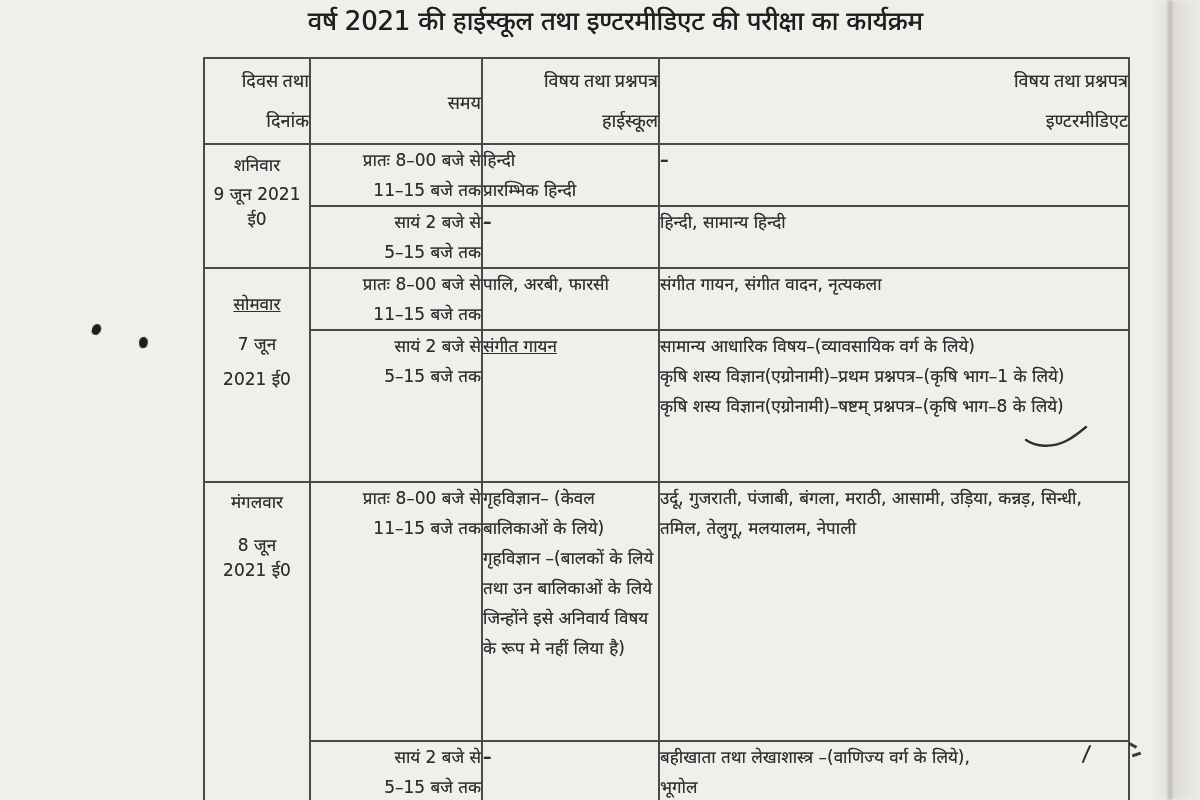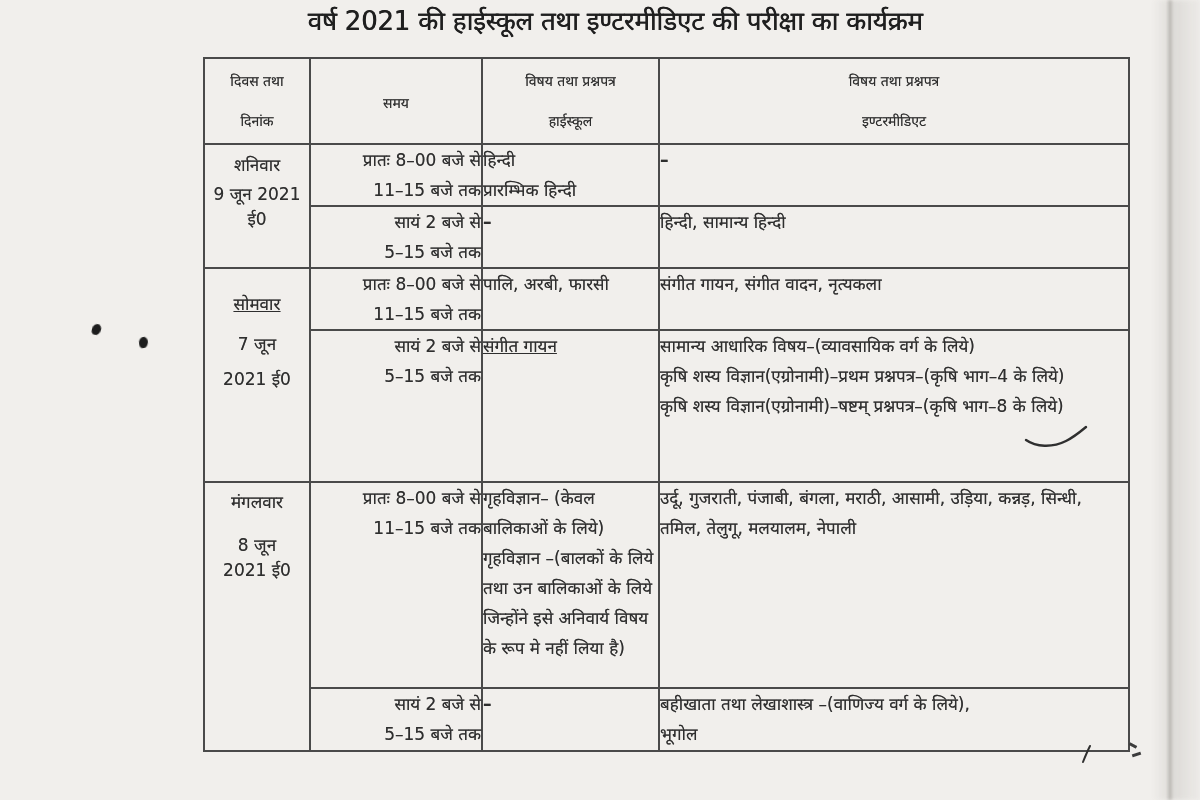--- a/index.html
+++ b/index.html
@@ -22,23 +22,23 @@
   }
   table.sched td, table.sched th{
     border:2px solid #4a4a4a;
     vertical-align:top;
     font-weight:normal;
     padding:0;
     text-shadow:0 0 0.6px rgba(46,46,46,0.55);
   }
   col.c-day{width:106px;} col.c-time{width:172px;} col.c-hs{width:177px;} col.c-int{width:470px;}
   tr.r-hdr{height:86px;} tr.r-1a{height:56px;} tr.r-1b{height:60px;}
-  tr.r-2a{height:54px;} tr.r-2b{height:152px;} tr.r-3a{height:206px;}
+  tr.r-2a{height:54px;} tr.r-2b{height:152px;} tr.r-3a{height:259px;}
   tr.r-3b{height:63px;}
-  .hdr-cell{text-align:center;font-size:14px;}
+  .hdr-cell{text-align:right;font-size:18px;font-family:Liberation Serif, serif;}
   .hdr-cell .l1{margin-top:9px;line-height:27px;}
   .hdr-cell .l2{margin-top:13px;line-height:27px;}
   .hdr-time{margin-top:31px;line-height:27px;}
   .day-cell{text-align:center;line-height:27px;}
   .day-g1 .d0{margin-top:7px;} .day-g1 .d1{margin-top:2px;} .day-g1 .d2{margin-top:-2px;}
   .day-g2 .d0{margin-top:22px;text-decoration:underline;} .day-g2 .d1{margin-top:13px;} .day-g2 .d2{margin-top:8px;}
   .day-g3 .d0{margin-top:6px;} .day-g3 .d1{margin-top:16px;} .day-g3 .d2{margin-top:-2px;}
   .time-cell{text-align:right;line-height:30px;padding-top:5px;margin-left:16px;}
   .txt-cell{line-height:30px;padding:4px 10px 4px 9px;}
   .dash{font-weight:bold;}
@@ -142,21 +142,21 @@
   <tr class="r-2b">
     <td class="time-cell">
       <div>सायं 2 बजे से</div>
       <div>5–15 बजे तक</div>
     </td>
     <td class="txt-cell hs-sangeet">
       <div>संगीत गायन</div>
     </td>
     <td class="txt-cell">
       <div>सामान्य आधारिक विषय–(व्यावसायिक वर्ग के लिये)</div>
-      <div>कृषि शस्य विज्ञान(एग्रोनामी)–प्रथम प्रश्नपत्र–(कृषि भाग–4 के लिये)</div>
+      <div>कृषि शस्य विज्ञान(एग्रोनामी)–प्रथम प्रश्नपत्र–(कृषि भाग–1 के लिये)</div>
       <div>कृषि शस्य विज्ञान(एग्रोनामी)–षष्टम् प्रश्नपत्र–(कृषि भाग–8 के लिये)</div>
     </td>
   </tr>
 
   <tr class="r-3a">
     <td rowspan="2" class="day-cell day-g3">
       <div class="d0">मंगलवार</div>
       <div class="d1">8 जून</div>
       <div class="d2">2021 ई0</div>
     </td>

